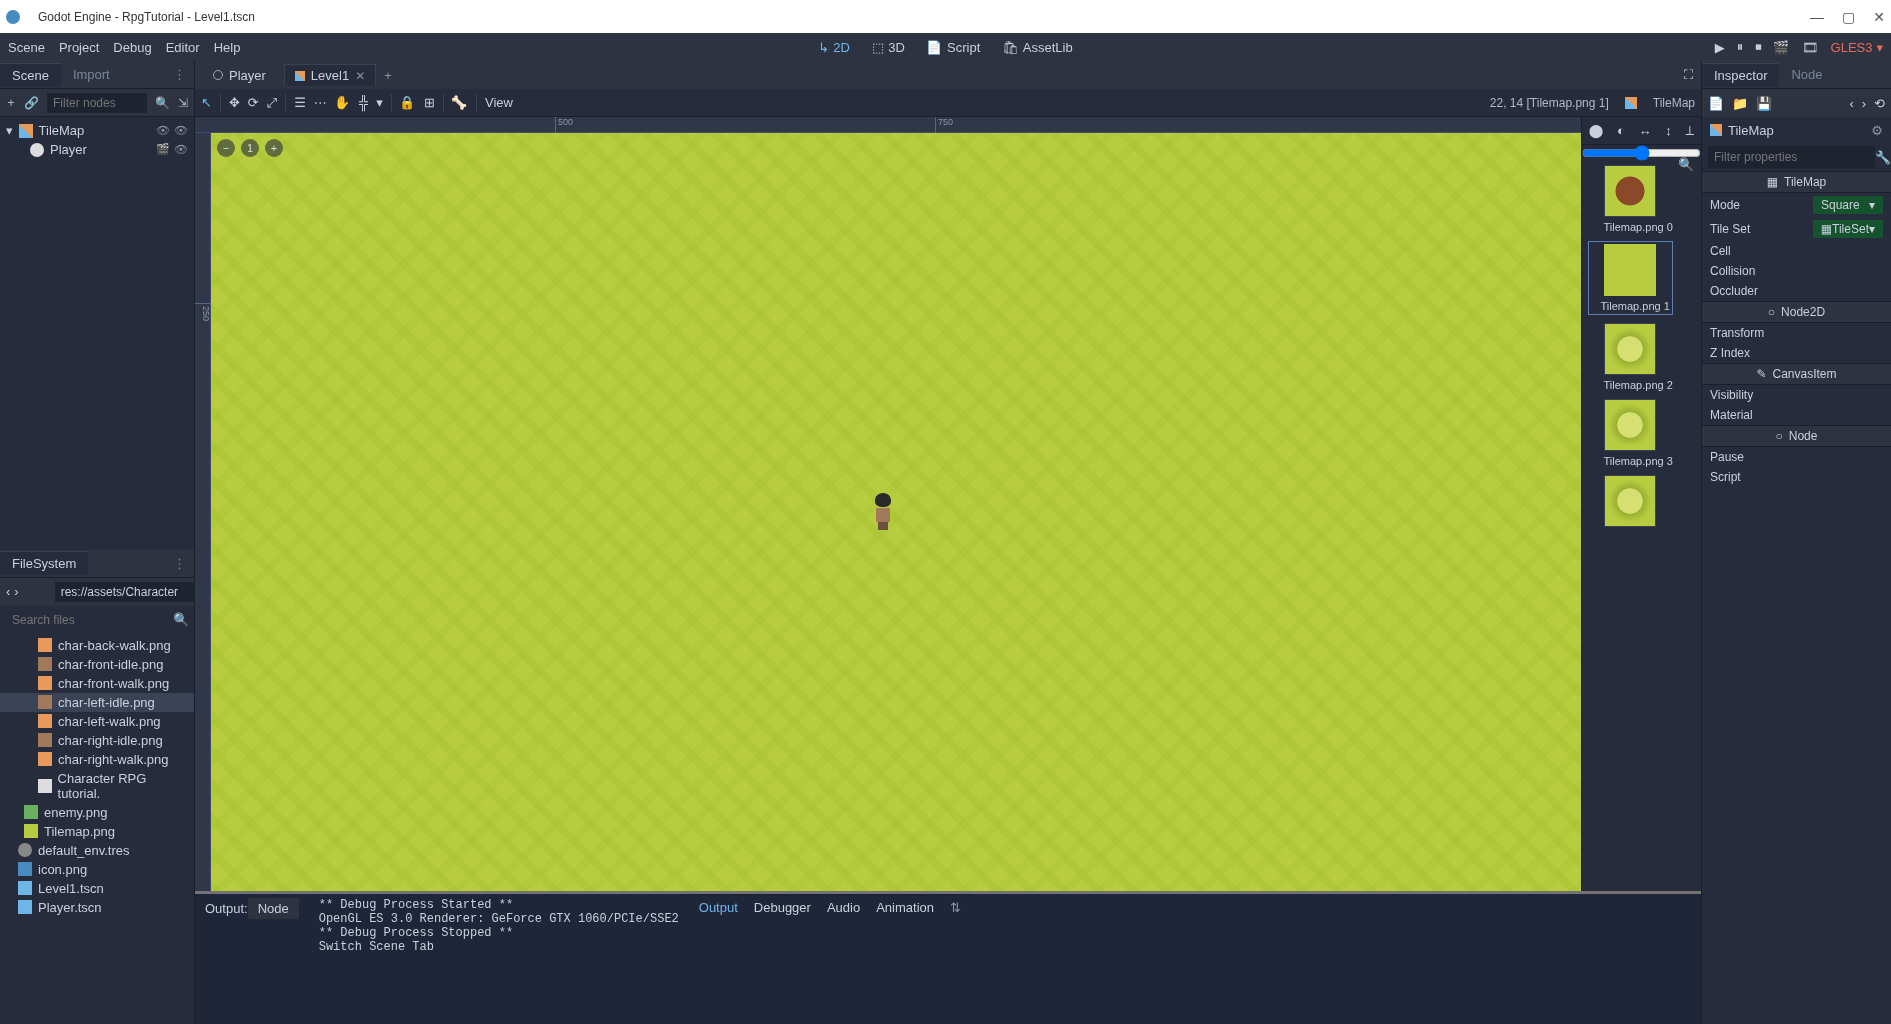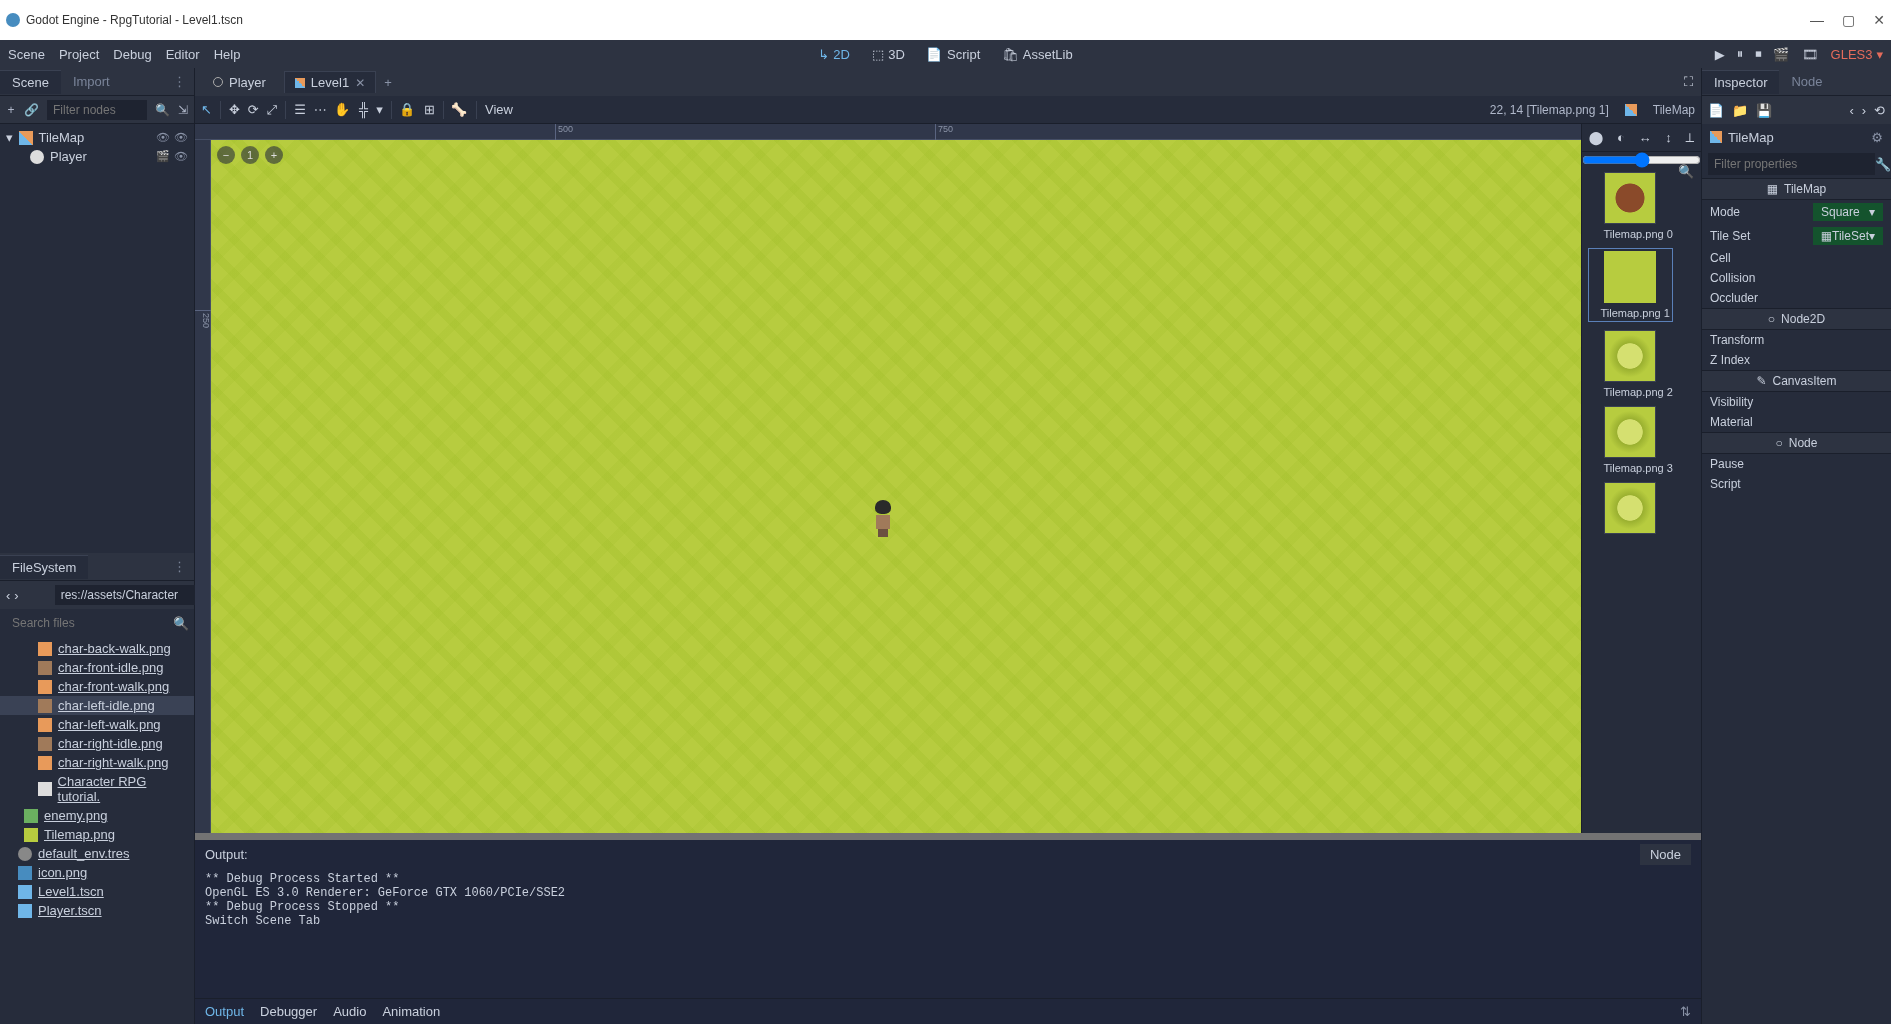--- a/index.html
+++ b/index.html
@@ -1,20 +1,20 @@
 <!DOCTYPE html>
 <html><head>
 <meta charset="utf-8">
 <style>
 * { box-sizing: border-box; margin: 0; padding: 0; font-family: "Segoe UI", Arial, sans-serif; }
 body { background: #1f2430; color: #c9d0dd; font-size: 13px; overflow: hidden; }
 .root { display: flex; flex-direction: column; width: 1891px; height: 1024px; }
 
 
-.titlebar { height: 40px; background: #ffffff; color: #333; display: flex; align-items: center; padding: 0 6px; font-size: 12px; }
+.titlebar { height: 33px; background: #ffffff; color: #333; display: flex; align-items: center; padding: 0 6px; font-size: 12px; gap: 12px; }
 .titlebar .logo { width: 14px; height: 14px; background: #478cbf; border-radius: 50%; margin-right: 6px; }
 .titlebar .win-controls { margin-left: auto; display: flex; gap: 18px; color: #555; font-size: 14px; }
 
 
 .menubar { height: 28px; background: #2d3341; display: flex; align-items: center; padding: 0 8px; gap: 12px; font-size: 13px; }
 .menubar .left { display:flex; gap:14px; }
 .menubar .center { position:absolute; left:50%; transform:translateX(-50%); display:flex; gap:10px; }
 .menubar .center .item { display:flex; align-items:center; gap:4px; padding: 2px 6px; }
 .menubar .center .active { color: #6fb6e8; }
 .menubar .right { margin-left:auto; display:flex; align-items:center; gap:12px; }
@@ -44,21 +44,21 @@
 .tree-row { display:flex; align-items:center; padding:2px 6px; gap:6px; }
 .tree-row .icons { margin-left:auto; display:flex; gap:4px; color:#8a93a7; font-size:11px; }
 .tree-indent { padding-left: 30px; }
 .node-icon { width:14px; height:14px; display:inline-block; }
 .eye { font-size:11px; }
 .fs-path { height:28px; display:flex; align-items:center; padding:0 6px; gap:4px; background:#2d3341; }
 .fs-path input { flex:1; background:#1e2330; border:none; color:#c9d0dd; padding:3px 6px; font-size:12px;margin-left:32px; }
 .fs-search { height:28px; padding:0 6px; display:flex; align-items:center; background:#262c3b; }
 .fs-search input { flex:1; background:#262c3b; border:none; color:#f0abfc; padding:3px 6px; font-size:12px; }
 .fs-tree { flex:1; overflow:auto; padding:2px 0; }
-.fs-item { display:flex; align-items:center; padding:2px 6px 2px 38px; gap:6px; font-size:13px;text-decoration:underline; }
+.fs-item { display:flex; align-items:center; padding:2px 6px 2px 38px; gap:6px; font-size:13px; }
 .fs-item.sel { background:#3a4255; }
 .fs-item.depth0 { padding-left: 24px; }
 .fs-icon { width:14px; height:14px; display:inline-block; }
 
 
 .scenetabs { height:28px; background:#2d3341; display:flex; align-items:center; padding:0 8px; gap:8px; }
 .scenetab { padding:3px 10px; display:flex; align-items:center; gap:6px; cursor:pointer; }
 .scenetab.active { background:#262c3b; border:1px solid #3a4152; border-bottom:none; }
 .scenetab .close { color:#8a93a7; font-size:12px; }
 .scenetabs .right { margin-left:auto; display:flex; align-items:center; gap:8px; }
@@ -99,21 +99,21 @@
 .insp-title { height:26px; display:flex; align-items:center; padding:0 8px; gap:6px; background:#262c3b; }
 .insp-title .rst { margin-left:auto; color:#8a93a7; }
 .insp-search { height:28px; padding:0 6px; display:flex; align-items:center; }
 .insp-search input { flex:1; background:#1e2330; border:none; color:#8a93a7; padding:4px 6px; font-size:12px; }
 .insp-section { height:22px; display:flex; align-items:center; justify-content:center; gap:6px; background:#2d3341; border-top:1px solid #1a1f2b; border-bottom:1px solid #1a1f2b; font-size:12px; }
 .prop { display:flex; align-items:center; padding:3px 8px; font-size:12px; }
 .prop .val { margin-left:auto; background:#14532d; padding:2px 8px; display:flex; align-items:center; min-width:70px; justify-content:space-between; }
 .prop.simple .label { flex:1; }
 
 
-.output { background:#20263a; border-top:7px solid #737373; display:flex; flex-direction:column; }
+.output { background:#20263a; border-top:3px solid #737373; display:flex; }
 .output-header { height:28px; display:flex; align-items:center; padding:0 10px; }
 .output-header .clear { margin-left:auto; background:#2d3341; padding:3px 10px; }
 .output-body { height:130px; padding:4px 10px; font-family: "Courier New", monospace; font-size:12px; color:#c9d0dd; white-space:pre; overflow:auto; }
 .output-tabs { height:26px; display:flex; align-items:center; padding:0 10px; gap:16px; background:#20263a; border-top:1px solid #1a1f2b; font-size:13px; }
 .output-tabs .active { color:#6fb6e8; }
 .output-tabs .right { margin-left:auto; color:#8a93a7; }
 </style>
 </head>
 <body>
 

